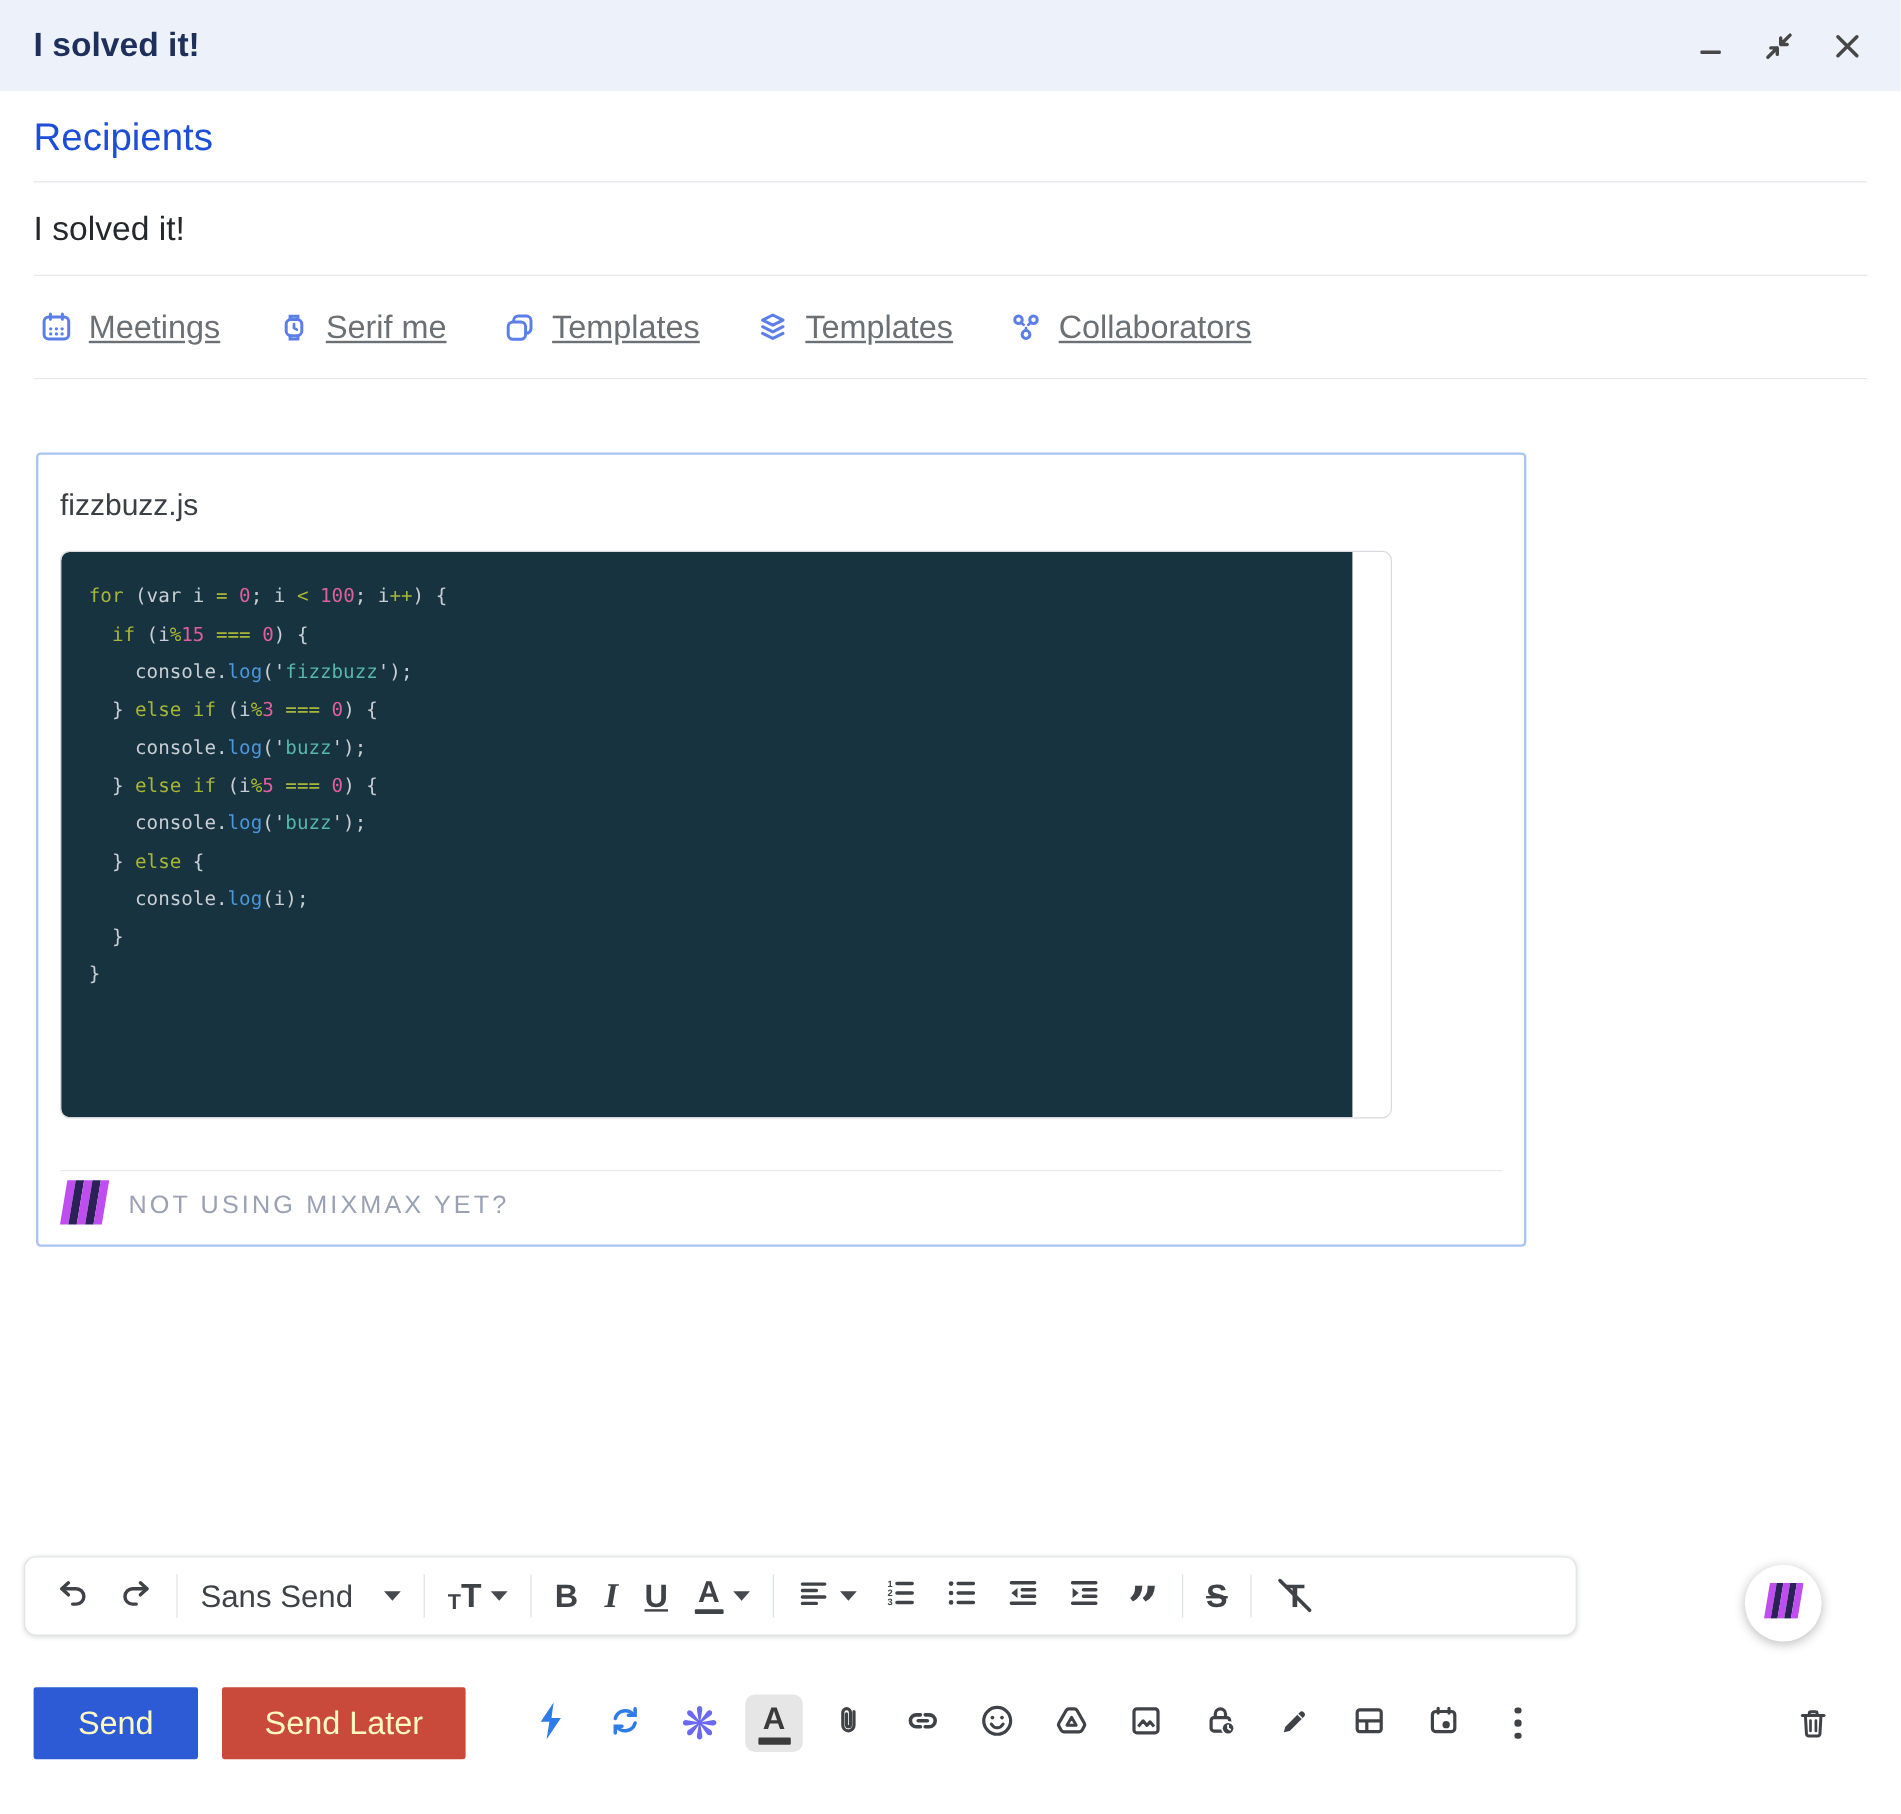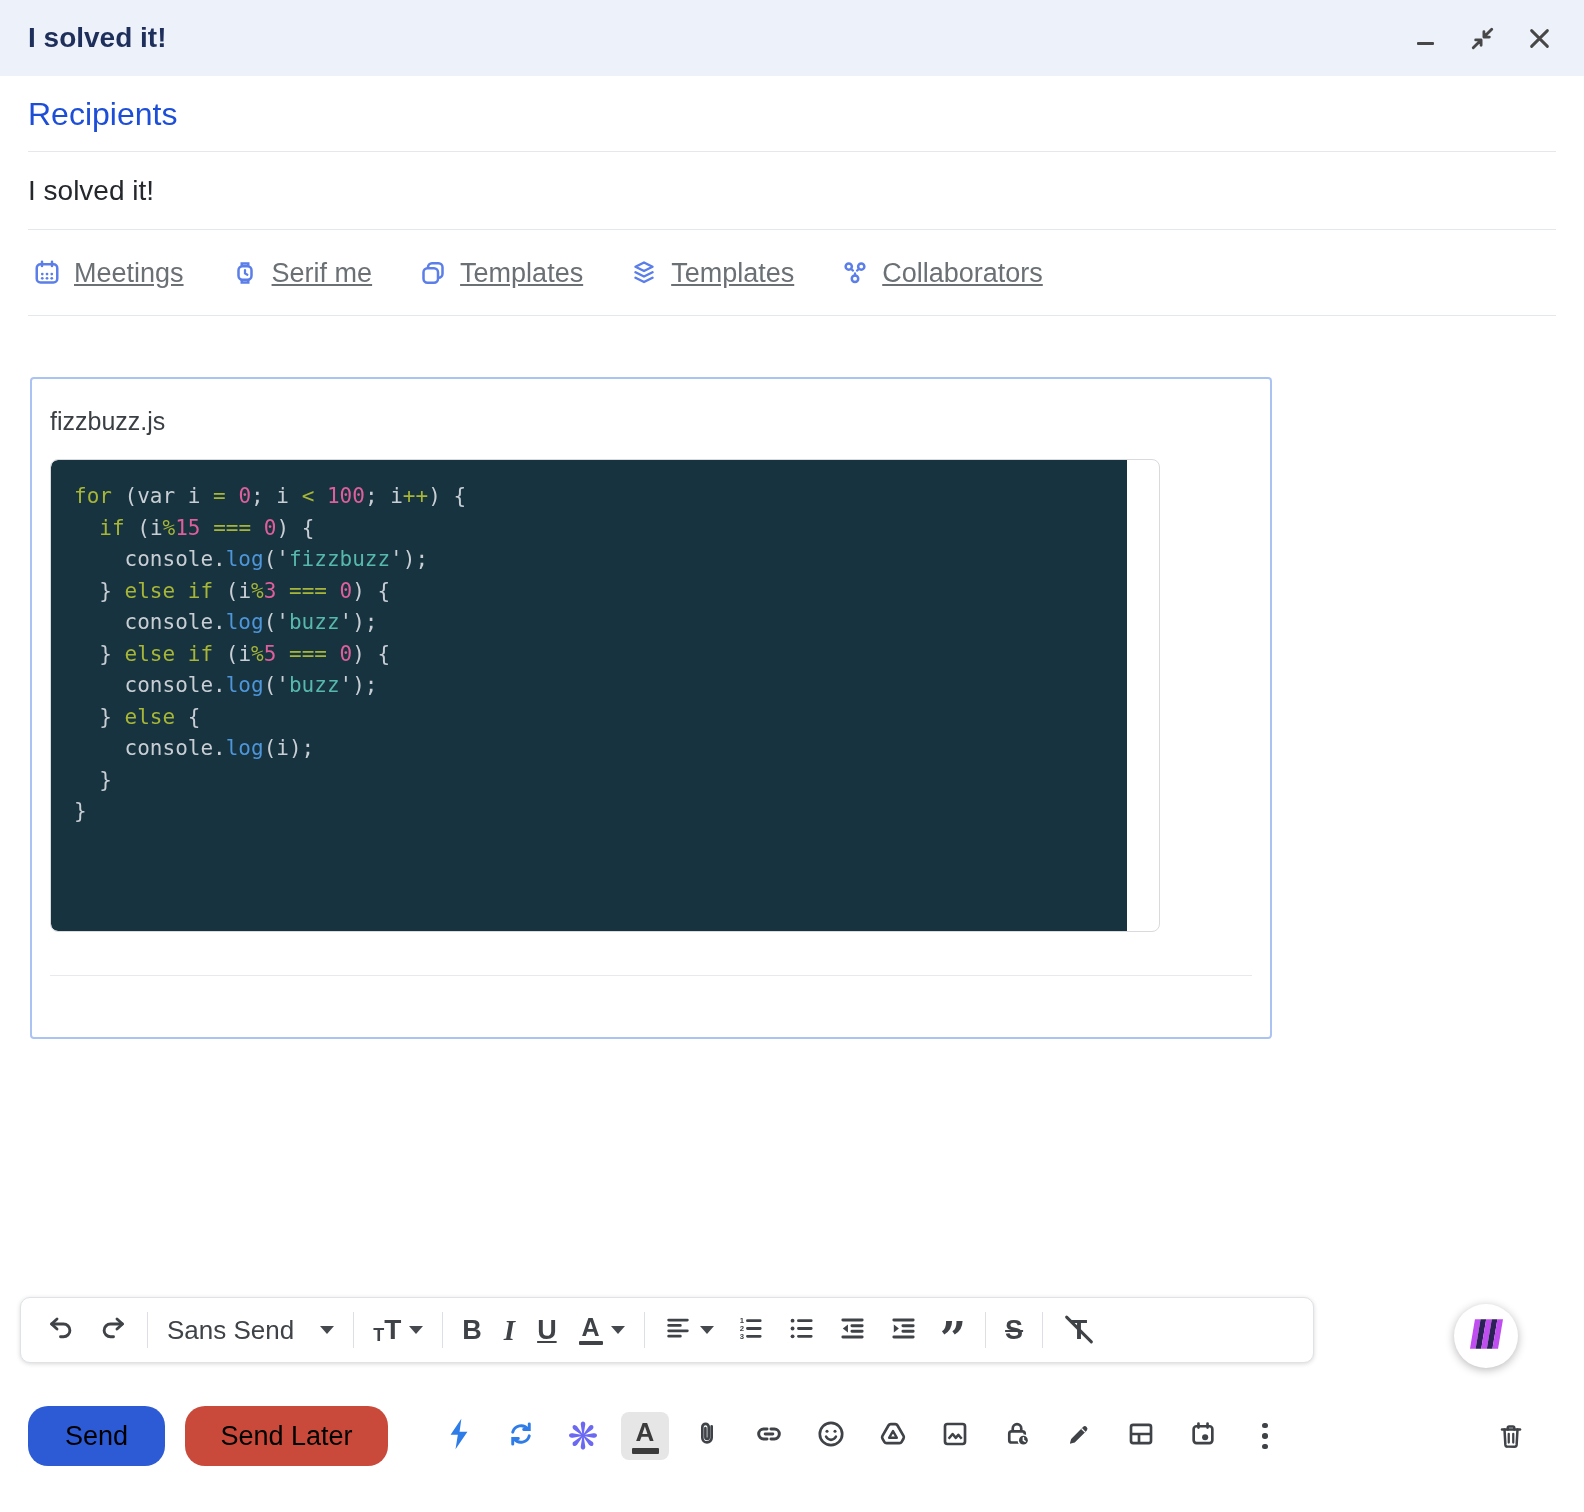--- a/index.html
+++ b/index.html
@@ -29,21 +29,21 @@
   .mmitem .lbl{font-size:27px;color:#6b7075;text-decoration:underline;}
 
   
   .card{position:absolute;left:30px;top:377px;width:1242px;height:662px;background:#fff;
         border:2px solid #abc3f3;border-radius:4px;box-sizing:border-box;}
   .card .fname{position:absolute;left:18px;top:28px;font-size:25px;color:#3a3f44;}
   .codewrap{position:absolute;left:18px;top:80px;width:1110px;height:473px;background:#fff;
             border:1px solid #d8dade;border-radius:8px;box-sizing:border-box;overflow:hidden;}
   .code{position:absolute;left:0;top:0;bottom:0;right:32px;background:#17333f;border-radius:7px 0 0 7px;}
   .code pre{margin:0;padding:21px 0 0 23px;font-family:"DejaVu Sans Mono",monospace;
-            font-size:21px;line-height:31.5px;white-space:pre;color:#c8ced4;}
+            font-size:16px;line-height:31.5px;white-space:pre;color:#c8ced4;}
   .tok-p{color:#c8ced4;} .tok-k{color:#a7b636;} .tok-n{color:#df5f9c;}
   .tok-f{color:#4e96da;} .tok-s{color:#57b8ad;}
   .card-div{position:absolute;left:18px;right:18px;top:596px;height:1px;background:#e7e9ec;}
   .card-foot{position:absolute;left:18px;top:604px;display:flex;align-items:center;gap:16px;cursor:pointer;}
   .card-foot .promo{font-size:21px;letter-spacing:2.6px;color:#99a1b3;}
 
   
   .fmtbar{position:absolute;left:20px;top:1297px;width:1294px;height:66px;background:#fff;
           border:1px solid #e0e2e6;border-radius:10px;box-shadow:0 1px 4px rgba(60,64,67,.2);
           display:flex;align-items:center;padding:0 14px;box-sizing:border-box;}
@@ -69,22 +69,22 @@
                  transform:rotate(45deg);border-radius:2px;}
 
   
   .mmcircle{position:absolute;left:1454px;top:1304px;width:64px;height:64px;border-radius:50%;
             background:#fff;box-shadow:0 2px 10px rgba(0,0,0,.28);display:flex;align-items:center;
             justify-content:center;cursor:pointer;}
 
   
   .actionbar{position:absolute;left:0;top:1405px;width:100%;height:62px;display:flex;
              align-items:center;padding-left:28px;box-sizing:border-box;}
-  .btn{height:60px;border-radius:20px;display:flex;align-items:center;justify-content:center;
-       font-size:27px;color:#000000;cursor:pointer;}
+  .btn{height:60px;border-radius:2px;display:flex;align-items:center;justify-content:center;
+       font-size:27px;color:#fef9c3;cursor:pointer;}
   .send{width:137px;background:#2d5bd6;margin-right:20px;}
   .sendlater{width:203px;background:#c94a3a;margin-right:40px;}
   .aicon{width:62px;height:56px;display:flex;align-items:center;justify-content:center;cursor:pointer;}
   .sparkle{font-size:37px;color:#6b68f2;line-height:1;}
   .abox{width:48px;height:48px;background:#e6e6e6;border-radius:8px;display:flex;align-items:center;
         justify-content:center;}
   .aletter{display:flex;flex-direction:column;align-items:center;}
   .aletter .l{font-size:26px;font-weight:700;color:#3b3b3b;line-height:1;}
   .aletter .bar{width:27px;height:6px;background:#3b3b3b;margin-top:3px;border-radius:1px;}
   .dots{display:flex;flex-direction:column;gap:5px;}
@@ -199,20 +199,32 @@
   } </span><span class="tok-k">else</span><span class="tok-p"> </span><span class="tok-k">if</span><span class="tok-p"> (i</span><span class="tok-k">%</span><span class="tok-n">5</span><span class="tok-p"> </span><span class="tok-k">===</span><span class="tok-p"> </span><span class="tok-n">0</span><span class="tok-p">) {
     console.</span><span class="tok-f">log</span><span class="tok-p">('</span><span class="tok-s">buzz</span><span class="tok-p">');
   } </span><span class="tok-k">else</span><span class="tok-p"> {
     console.</span><span class="tok-f">log</span><span class="tok-p">(i);
   }
 }</span></pre>
       </div>
       <div style="position:absolute;right:0;top:0;bottom:0;width:32px;"></div>
     </div>
     <div class="card-div"></div>
+    <div class="card-foot">
+      <span>
+        <svg width="41" height="38" viewBox="0 0 100 90">
+          <polygon points="0,90 15,0 32,0 17,90" fill="#bf4df0"></polygon>
+          <polygon points="17,90 32,0 49,0 34,90" fill="#2b2156"></polygon>
+          <polygon points="34,90 49,0 66,0 51,90" fill="#bf4df0"></polygon>
+          <polygon points="51,90 66,0 83,0 68,90" fill="#2b2156"></polygon>
+          <polygon points="68,90 83,0 100,0 85,90" fill="#bf4df0"></polygon>
+        </svg>
+      </span>
+      <span class="promo">NOT USING MIXMAX YET?</span>
+    </div>
   </div>
 
   <div class="fmtbar">
     <div class="ibtn">
       <span>
         <svg width="30" height="30" viewBox="0 0 24 24" fill="none" stroke="#3f4347" stroke-width="2.3" stroke-linecap="round" stroke-linejoin="round">
           <path d="M4.6 8.8 H14 a5.1 5.1 0 0 1 0 10.2 H11.6"></path>
           <path d="M8.8 4.8 L4.4 8.8 L8.8 12.8"></path>
         </svg>
       </span>

